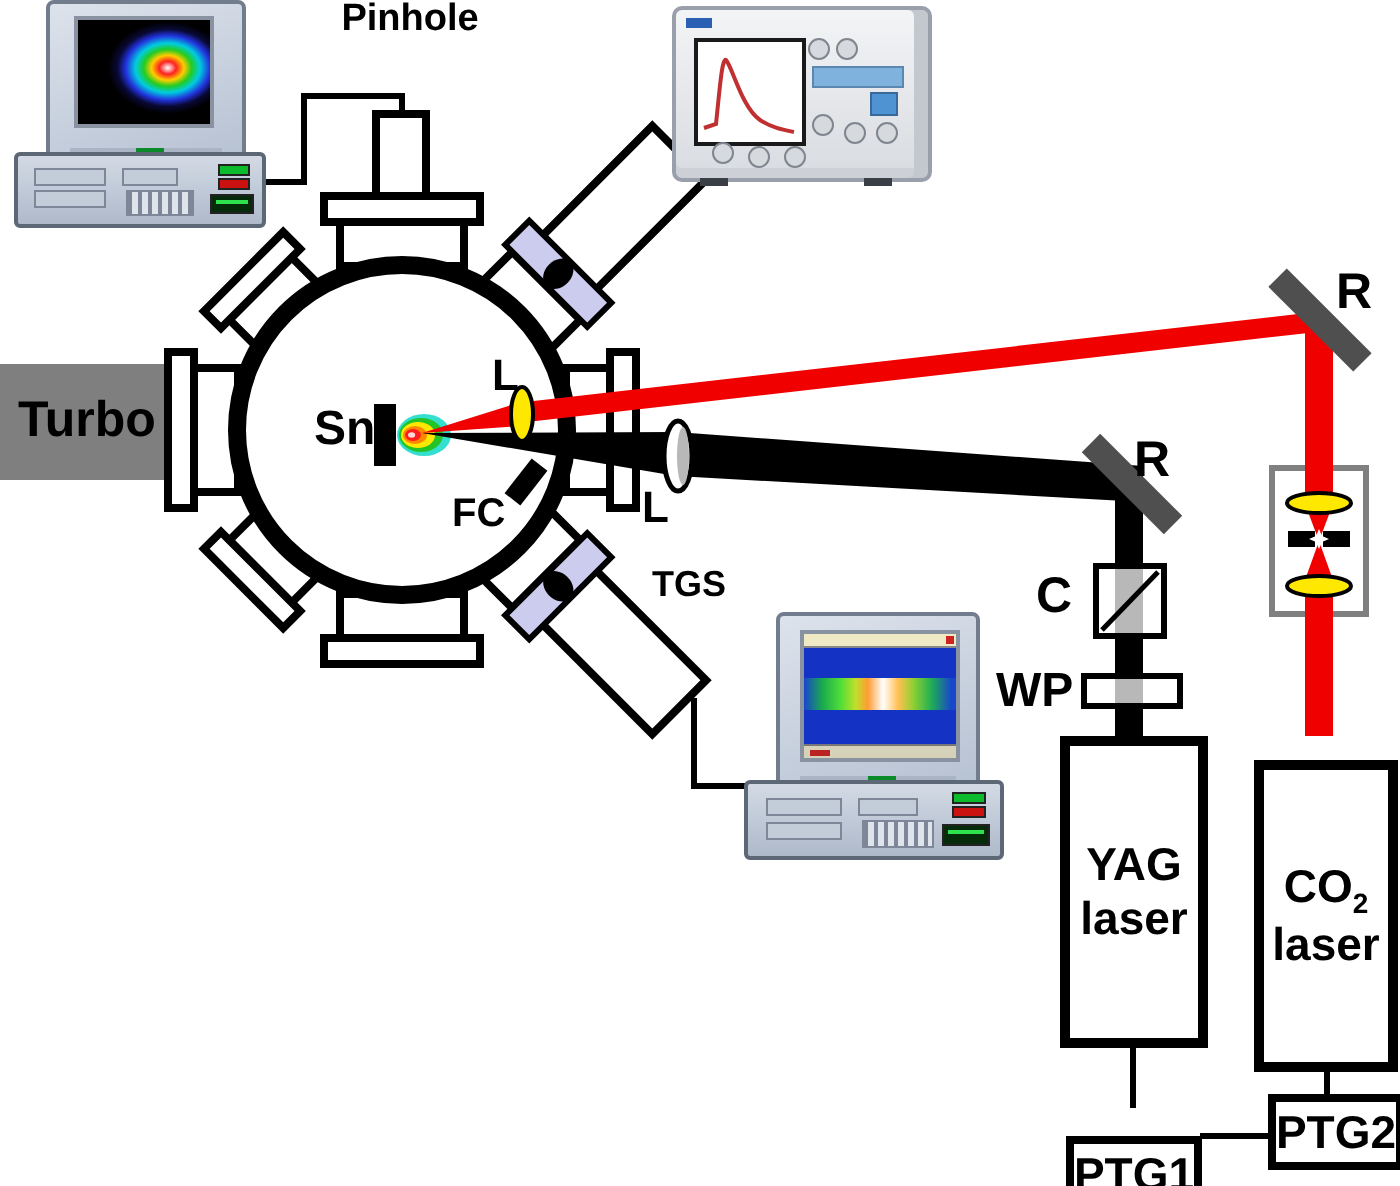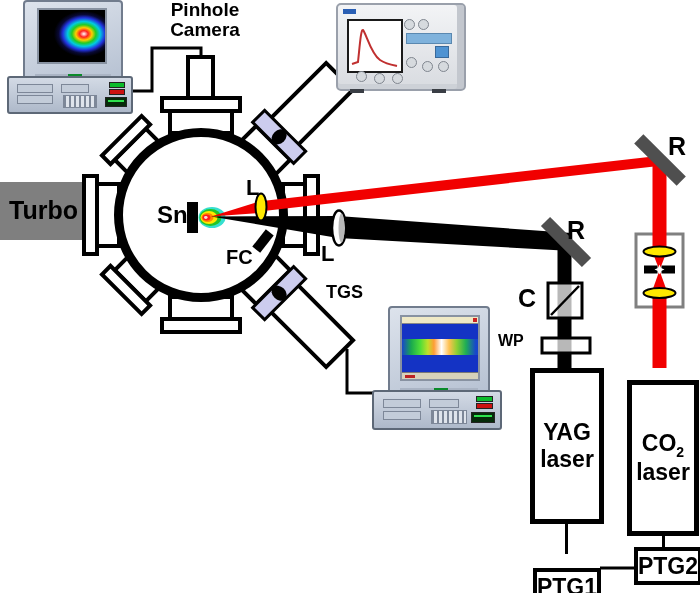--- a/index.html
+++ b/index.html
@@ -244,26 +244,25 @@
   </div>
   <div class="ptg" style="left:533px; top:568px; width:60px; height:30px;align-items:center;">
     <span>PTG1</span>
   </div>
   <div class="ptg" style="left:634px; top:547px; width:60px; height:30px;">
     <span>PTG2</span>
   </div>
 
   <div class="label" style="left:150px; top:0; width:110px; text-align:center; font-size:19px;">
     <div>Pinhole</div>
-    <div>Camera</div>
   </div>
   <div class="label" style="left:9px; top:197px; font-size:25px;">Turbo</div>
   <div class="label" style="left:157px; top:202px; font-size:24px;">Sn</div>
   <div class="label" style="left:226px; top:247px; font-size:20px;">FC</div>
   <div class="label" style="left:246px; top:176px; font-size:22px;">L</div>
   <div class="label" style="left:321px; top:242px; font-size:22px;">L</div>
   <div class="label" style="left:326px; top:283px; font-size:18px;">TGS</div>
   <div class="label" style="left:668px; top:133px; font-size:25px;">R</div>
   <div class="label" style="left:567px; top:217px; font-size:25px;">R</div>
   <div class="label" style="left:518px; top:285px; font-size:25px;">C</div>
-  <div class="label" style="left:498px; top:333px; font-size:16px;">WP</div>
+  <div class="label" style="left:498px; top:333px; font-size:24px;">WP</div>
 
 </div>
 
 </body></html>

